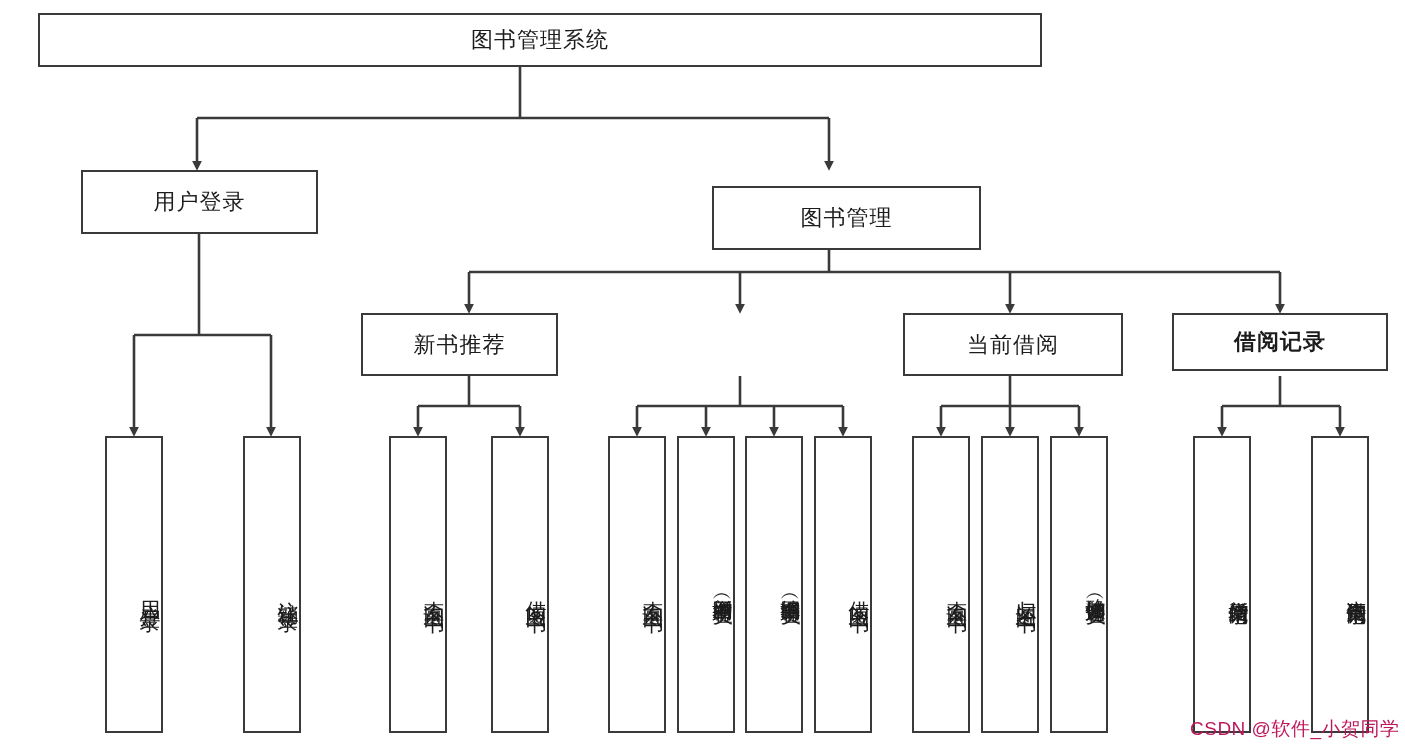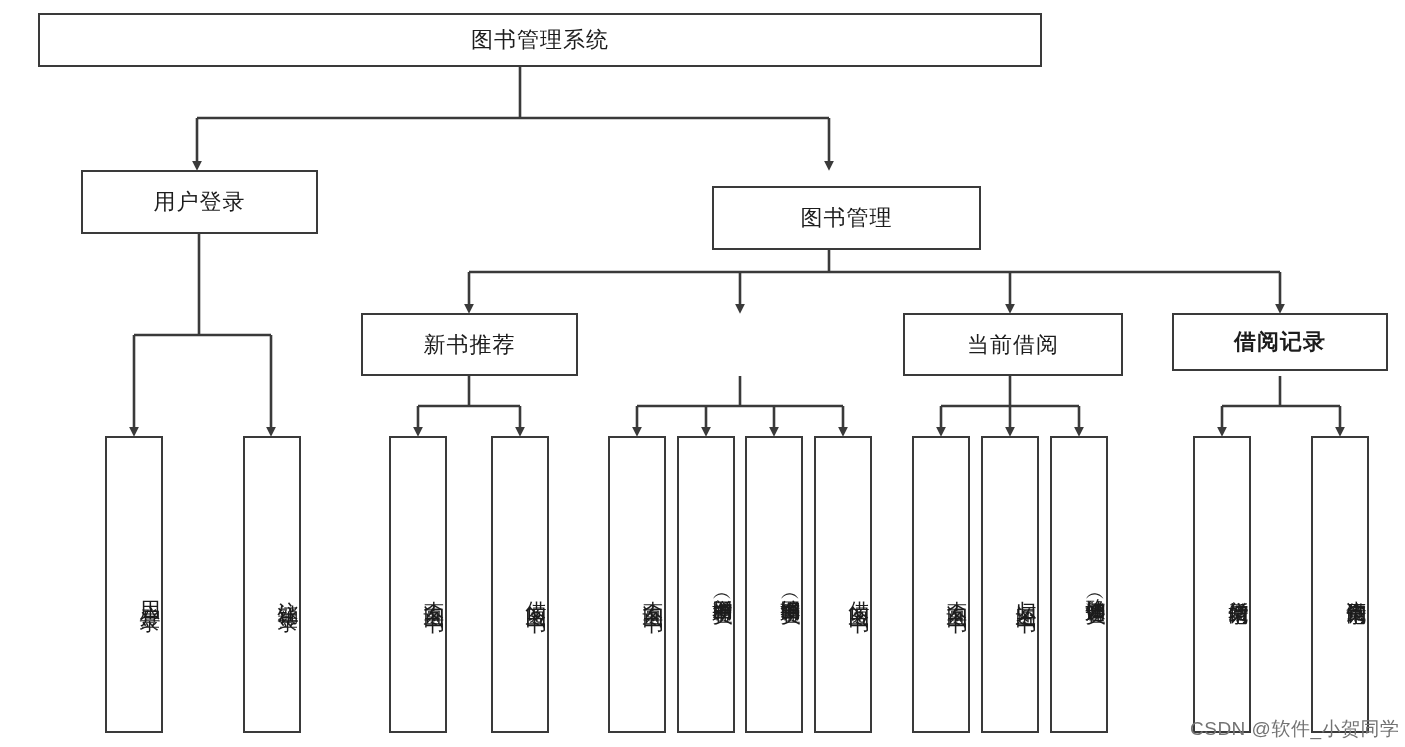--- a/index.html
+++ b/index.html
@@ -44,21 +44,21 @@
   .node.vert .vtxt{
     writing-mode:vertical-rl;
     text-orientation:upright;
     white-space:nowrap;
   }
 
   #watermark{
     position:absolute;
     left:1190px; top:716px;
     font-size:19px;
-    color:#737373;
+    color:#be185d;
     white-space:nowrap;
     font-family:"Liberation Sans","DejaVu Sans",sans-serif;
     letter-spacing:0.5px;
   }
 </style>
 </head>
 <body>
 
 <div id="canvas">
 
@@ -114,21 +114,21 @@
       <path d="M1340,406 L1340,428" marker-end="url(#arw)"></path>
     </g>
   </svg>
 
   <div class="node horiz root" style="left:18px;top:13px;width:1004px;height:54px;margin-left:20px;">图书管理系统</div>
 
   <div class="node horiz" style="left:81px;top:170px;width:237px;height:64px;">用户登录</div>
 
   <div class="node horiz" style="left:712px;top:170px;width:269px;height:64px;margin-top:16px;">图书管理</div>
 
-  <div class="node horiz" style="left:361px;top:313px;width:217px;height:63px;">新书推荐</div>
+  <div class="node horiz" style="left:361px;top:313px;width:197px;height:63px;">新书推荐</div>
 
 
   <div class="node horiz" style="left:903px;top:313px;width:220px;height:63px;">当前借阅</div>
 
   <div class="node horiz" style="left:1172px;top:313px;width:216px;height:58px;font-weight:bold;">借阅记录</div>
 
   <div class="node vert" style="left:105px;top:436px;width:58px;height:297px;">
     <span class="vtxt">用户登录</span>
   </div>
   <div class="node vert" style="left:243px;top:436px;width:58px;height:297px;">

